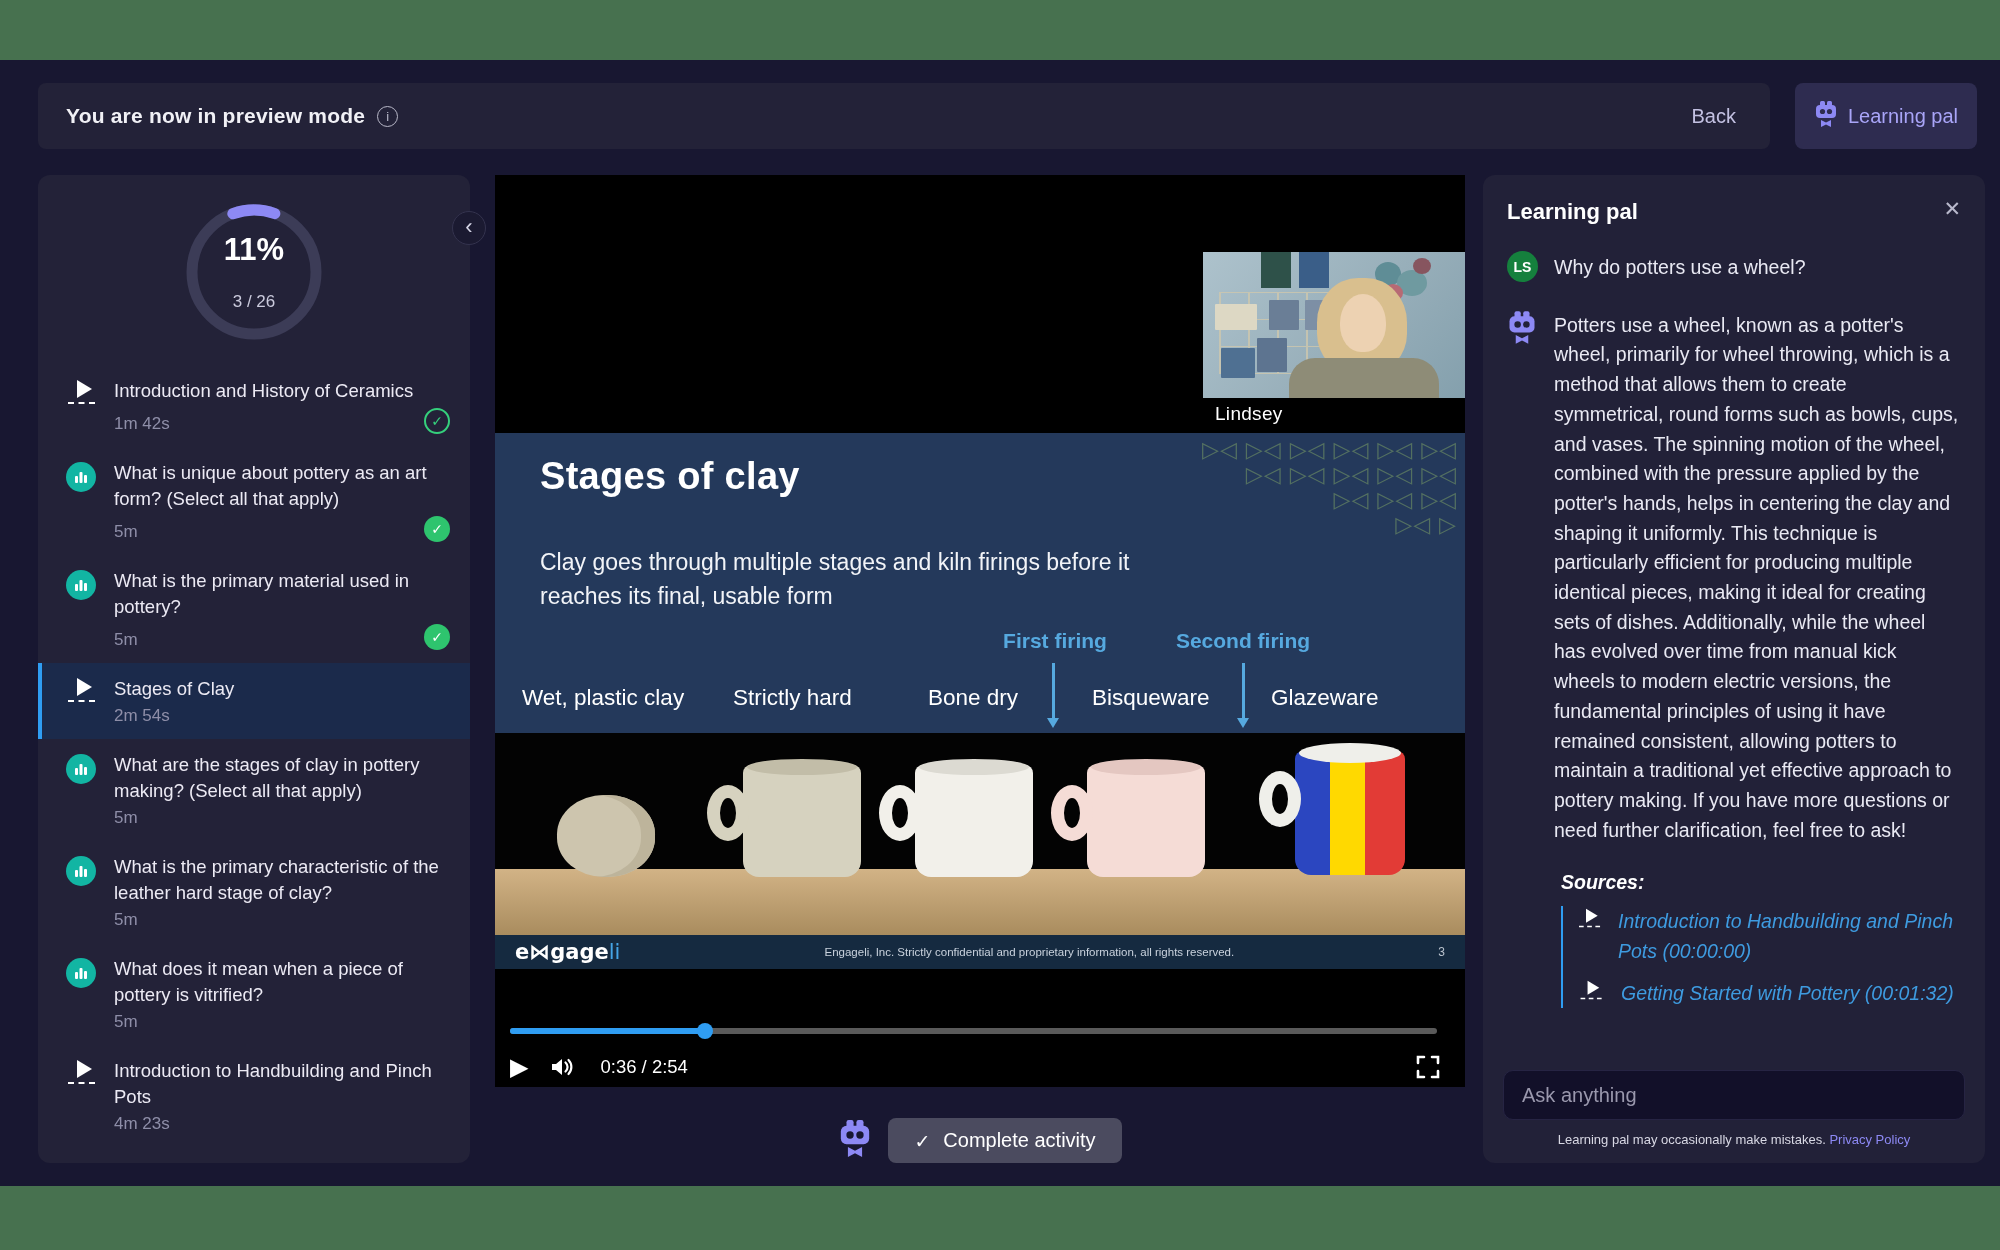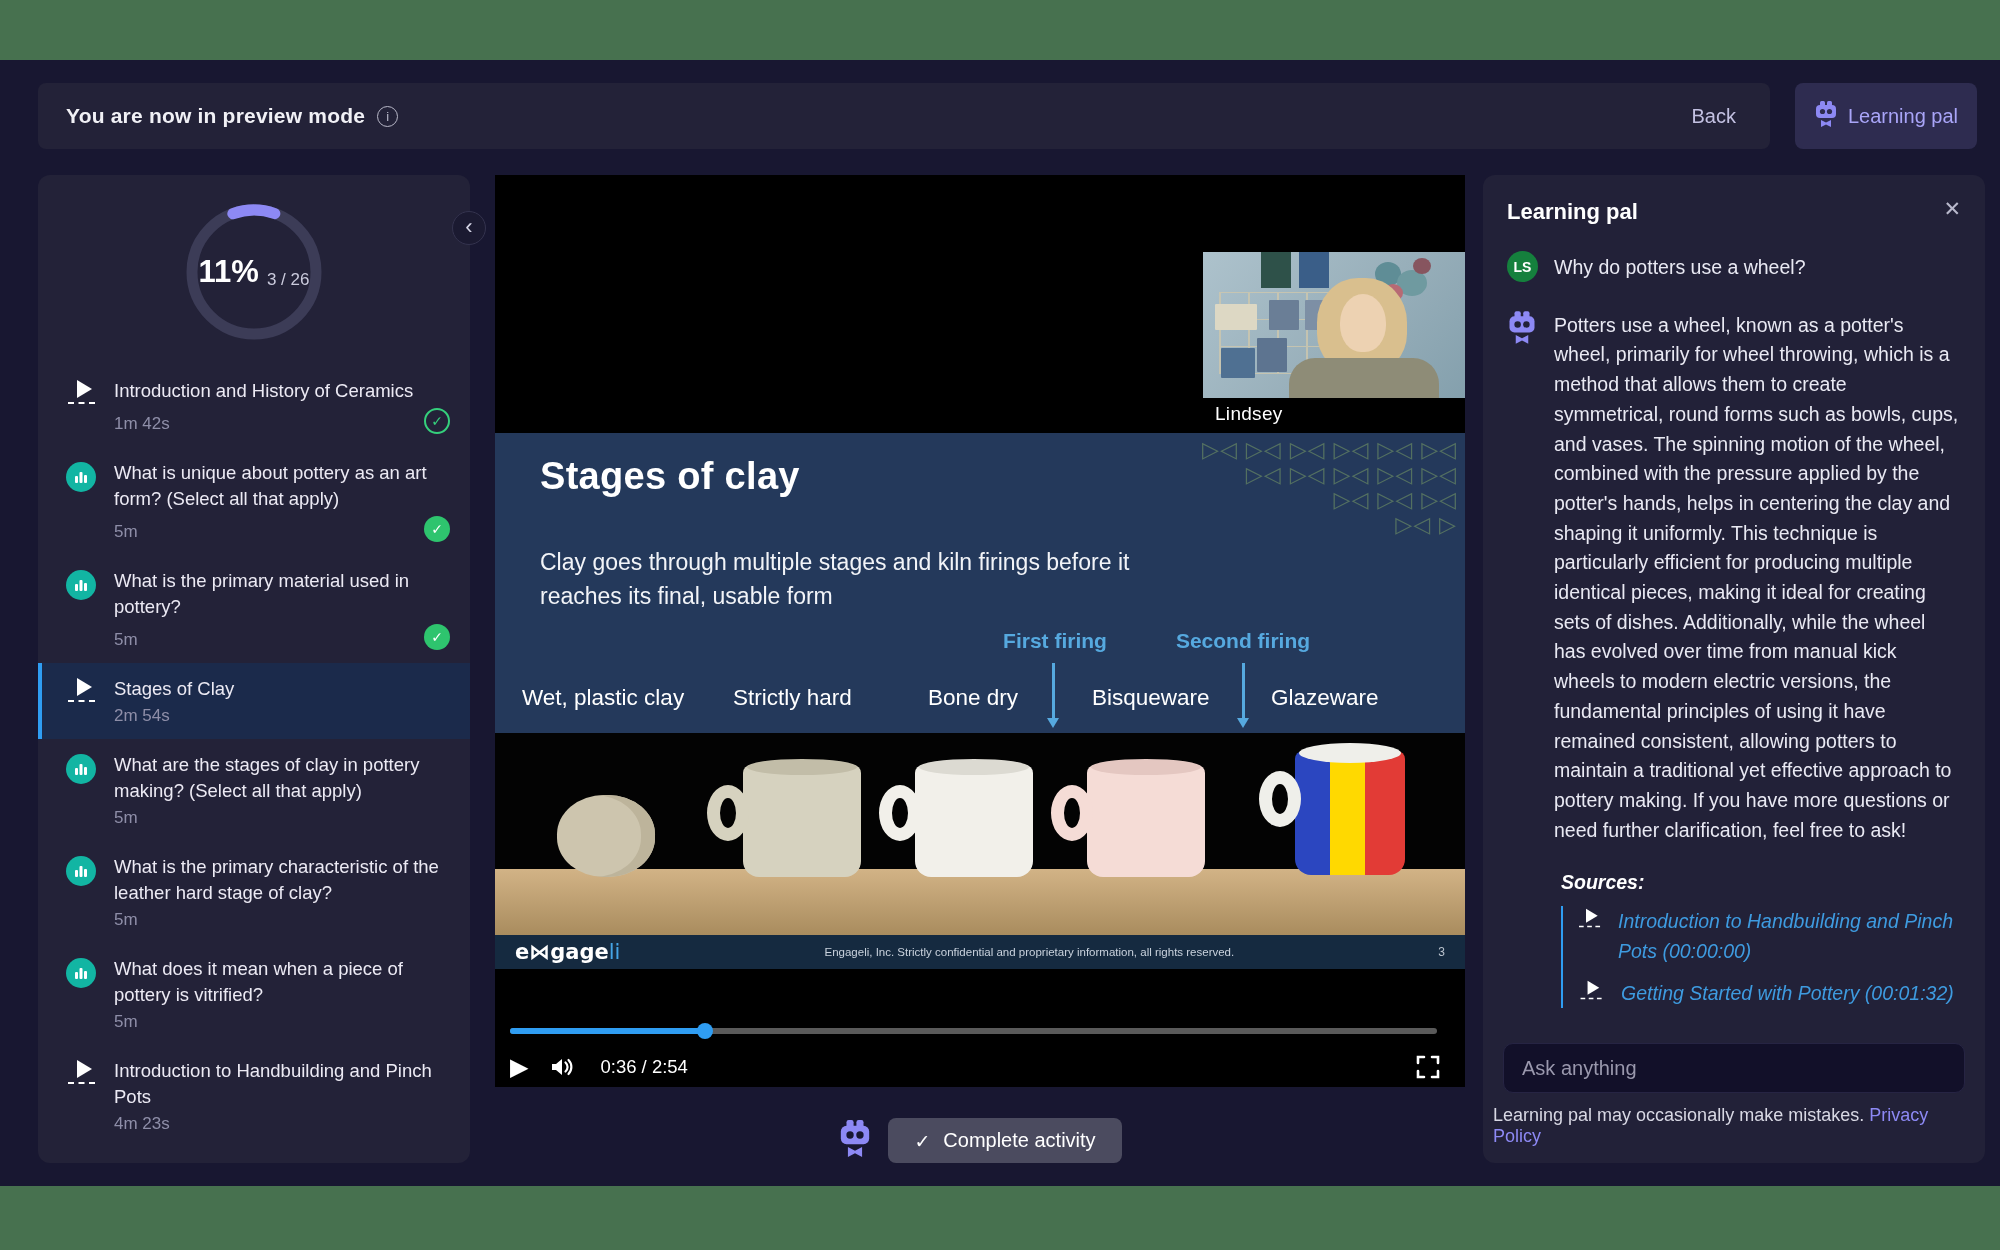--- a/index.html
+++ b/index.html
@@ -12,21 +12,21 @@
   .preview-text { color:#f1f1f6; font-size:21px; font-weight:700; letter-spacing:.2px; }
   .info-icon { width:21px; height:21px; border:1.6px solid #b9b9c9; border-radius:50%; color:#b9b9c9; font-size:13px; display:flex; align-items:center; justify-content:center; margin-left:12px; font-style:normal; }
   .back-btn { margin-left:auto; color:#c3c1e2; font-size:20px; cursor:pointer; }
   .lp-toggle { position:absolute; left:1795px; top:23px; width:182px; height:66px; background:#2E2C50; border-radius:8px; display:flex; align-items:center; justify-content:center; gap:10px; color:#A9A5F8; font-size:20px; cursor:pointer; }
   .robot { display:inline-block; }
 
   
   .sidebar { position:absolute; left:38px; top:115px; width:432px; height:988px; background:#232238; border-radius:12px; }
   .collapse-btn { position:absolute; right:-16px; top:36px; width:34px; height:34px; background:#1B1A31; border:1px solid #34334e; border-radius:50%; color:#d5d5e6; display:flex; align-items:center; justify-content:center; font-size:22px; cursor:pointer; z-index:5; padding-bottom:3px; }
   .ring-wrap { position:relative; width:150px; height:150px; margin:22px auto 18px; }
-  .ring-txt { position:absolute; inset:0; display:flex; flex-direction:row; align-items:center; justify-content:center;gap:8px; }
+  .ring-txt { position:absolute; inset:0; display:flex; flex-direction:column; align-items:center; justify-content:center;gap:8px; }
   .ring-pct { color:#fff; font-size:31px; font-weight:700; }
   .ring-frac { color:#cbcbdd; font-size:17px; margin-top:16px; }
   .activity-list { margin-top:14px; }
   .act-item { display:flex; padding:13px 20px 13px 26px; gap:16px; cursor:pointer; }
   .act-item.selected { background:#1B2A4B; border-left:4px solid #2F9DF2; padding-left:22px; }
   .act-icon-col { width:34px; flex:0 0 34px; display:flex; justify-content:center; padding-top:2px; }
   .act-text { flex:1; }
   .act-title { color:#eceaf4; font-size:18.5px; line-height:26px; }
   .act-sub { display:flex; align-items:flex-end; justify-content:space-between; margin-top:4px; }
   .act-dur { color:#8E8EA8; font-size:17px; }
@@ -123,21 +123,21 @@
   .bot-av { flex:0 0 31px; width:31px; padding-top:2px; color:#8D89F4; }
   .msg-text { color:#E9E9F3; font-size:19.5px; line-height:29.7px; padding-top:2px; }
   .sources { margin:6px 0 0 54px;font-style:italic; }
   .sources-label { color:#fff; font-size:19.5px; font-weight:700; margin-bottom:12px; }
   .sources-list { border-left:2.5px solid #2F9DF2; padding-left:16px; }
   .source-row { display:flex; gap:12px; align-items:flex-start; margin-bottom:12px; cursor:pointer; }
   .source-row .vid-icon .tri { border-left-color:#fff; } .source-row .vid-icon .dash { border-color:#fff; }
   .source-link { color:#3E9BE0; font-size:19.5px; line-height:30px; }
   .ask-input { margin:10px 20px 0; height:50px; background:#121029; border:1px solid #262443; border-radius:10px; color:#e8e8f0; font-size:20px; padding:0 18px; font-family:inherit; }
   .ask-input::placeholder { color:#9A98AD; }
-  .chat-foot { padding:12px 10px 16px; font-size:18px; color:#d8d8e4; }
+  .chat-foot { text-align:center; padding:12px 10px 16px; font-size:13px; color:#d8d8e4; }
   .chat-foot .pp { color:#8D89F4; cursor:pointer; }
 </style>
 </head>
 <body>
 
 <div class="app">
 
   <div class="preview-bar">
     <span class="preview-text">You are now in preview mode</span>
     <span class="info-icon">i</span>

